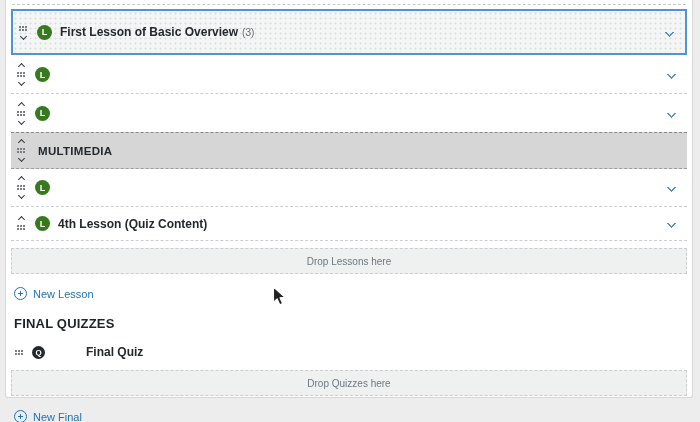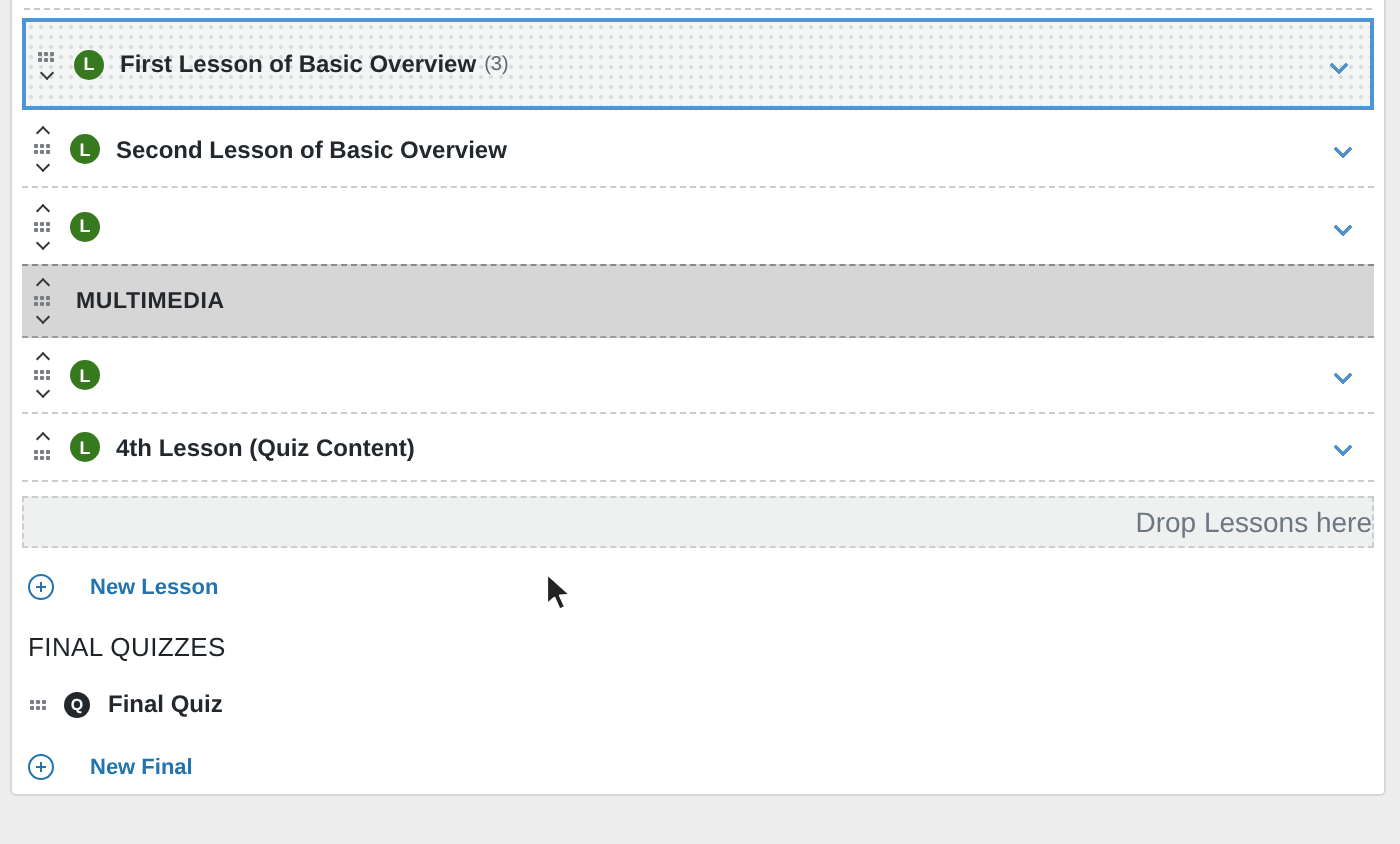--- a/index.html
+++ b/index.html
@@ -54,40 +54,40 @@
 
   .row.section{
     height:37px;background:#d6d6d7;
     border-top:1px dashed #88898b;border-bottom:1px dashed #9b9c9e;text-align:center;
   }
   .section-label{font-size:11.5px;font-weight:bold;color:#24282c;letter-spacing:.3px;margin-left:7px;}
 
   .dropzone{
     height:26px;box-sizing:border-box;margin:7px 0 0 0;
     background:#eff1f1;border:1px dashed #cbced0;
-    display:flex;align-items:center;justify-content:flex-end;
-    font-size:14px;color:#6d7780;
+    display:flex;align-items:center;justify-content:center;
+    font-size:10px;color:#6d7780;
   }
 
   .actions{display:flex;align-items:center;gap:26px;margin:10px 0 0 3px;height:19px;}
-  .action{display:flex;align-items:center;gap:18px;color:#2273ae;font-size:11px;font-weight:bold;cursor:pointer;}
+  .action{display:flex;align-items:center;gap:6px;color:#2273ae;font-size:11px;font-weight:normal;cursor:pointer;}
   .plus{width:11px;height:11px;min-width:11px;border:1.4px solid #2273ae;border-radius:50%;position:relative;box-sizing:content-box;}
   .plus::before,.plus::after{content:"";position:absolute;background:#2273ae;}
   .plus::before{left:2.6px;right:2.6px;top:4.9px;height:1.4px;}
   .plus::after{top:2.6px;bottom:2.6px;left:4.9px;width:1.4px;}
 
-  .quiz-heading{font-size:13px;font-weight:normal;color:#1d2327;letter-spacing:.2px;margin:13px 0 0 3px;}
+  .quiz-heading{font-size:13px;font-weight:bold;color:#1d2327;letter-spacing:.2px;margin:13px 0 0 3px;}
 
   .row.quiz{height:22px;margin:10px 0 0 4px;}
   .quiz-badge{
     width:13px;height:13px;border-radius:50%;background:#23282d;color:#fff;
     font-size:8px;font-weight:bold;display:flex;align-items:center;justify-content:center;
     margin:0 9px;flex:none;
   }
-  .quiz-title{font-size:12px;font-weight:bold;color:#23282d;}
+  .quiz-title{font-size:12px;font-weight:bold;color:#23282d;margin-left:32px;}
 
   .dz-quiz{margin-top:7px;}
   .actions.quiz-actions{margin-top:11px;}
 
   .cursor{position:absolute;left:272px;top:286px;pointer-events:none;}
 </style>
 </head>
 <body>
 
 <div class="panel">
@@ -104,21 +104,20 @@
     <span class="expand"></span>
   </div>
 
   <div class="row lesson sep gap-top">
     <span class="ctrl">
       <span class="chev up"></span>
       <span class="handle"></span>
       <span class="chev down"></span>
     </span>
     <span class="lesson-badge">L</span>
-    <span class="title">Second Lesson of Basic Overview</span>
     <span class="expand"></span>
   </div>
 
   <div class="row lesson">
     <span class="ctrl">
       <span class="chev up"></span>
       <span class="handle"></span>
       <span class="chev down"></span>
     </span>
     <span class="lesson-badge">L</span>
@@ -166,20 +165,23 @@
   </div>
 
   <div class="quiz-heading">FINAL QUIZZES</div>
 
   <div class="row quiz">
     <span class="handle"></span>
     <span class="quiz-badge">Q</span>
     <span class="quiz-title">Final Quiz</span>
   </div>
 
+  <div class="dropzone dz-quiz">
+    <span>Drop Quizzes here</span>
+  </div>
 
   <div class="actions quiz-actions">
     <span class="action">
       <span class="plus"></span>
       <span>New Final</span>
     </span>
   </div>
 </div>
 
 <svg class="cursor" width="16" height="22" viewBox="0 0 16 22">

